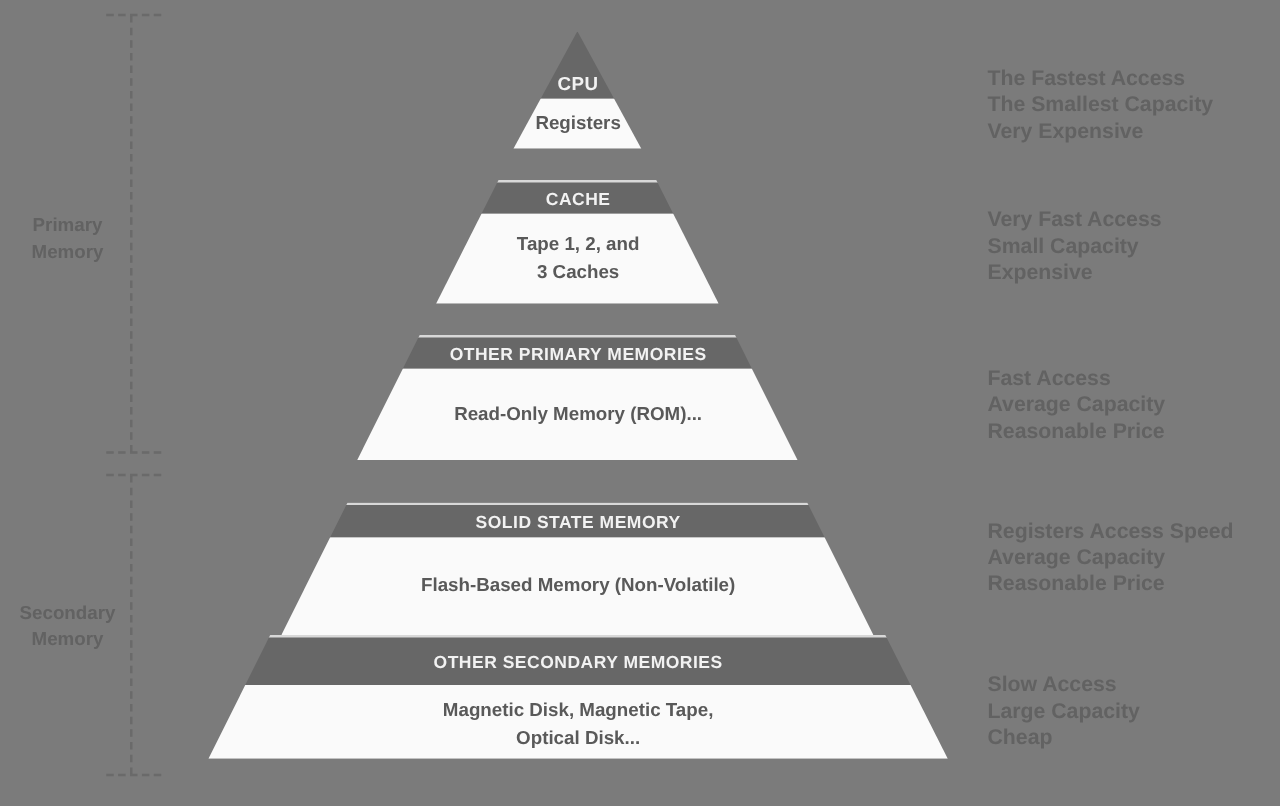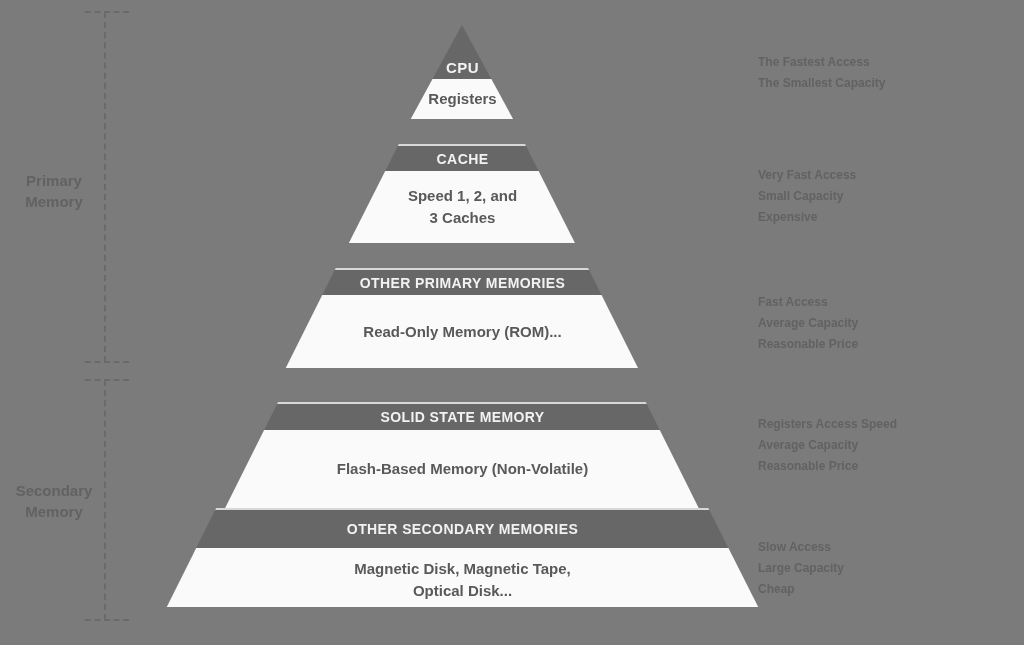--- a/index.html
+++ b/index.html
@@ -38,22 +38,22 @@
   .l3 .band{height:27px;}
   .l3 .body{height:73px;}
   .l4{top:402px; height:106px; clip-path:polygon(19.0% 0%,80.8% 0%,89.7% 100%,10.1% 100%);}
   .l4 .band{height:28px;}
   .l4 .body{height:78px;}
   .l5{top:508px; height:99px; clip-path:polygon(8.6% 0%,91.3% 0%,99.7% 100%,0.3% 100%);}
   .l5 .band{height:40px;}
   .l5 .body{height:64px;}
   
   .note{
-    position:absolute; left:758px; width:230px;
-    color:var(--side-text); font-weight:bold; font-size:12px; line-height:21px;
+    position:absolute; left:790px; width:230px;
+    color:var(--side-text); font-weight:bold; font-size:17px; line-height:21px;
   }
   .n1{top:52px;} .n2{top:165px;} .n3{top:292px;} .n4{top:414px;} .n5{top:537px;}
   
   .side-label{
     position:absolute; left:4px; width:100px; text-align:center;
     color:var(--side-text); font-weight:bold; font-size:15px; line-height:21px;
   }
   .lab-primary{top:170px;}
   .lab-secondary{top:480px;}
   .vdash{position:absolute; left:104px; width:0; border-left:2px dashed var(--dash);}
@@ -93,21 +93,21 @@
       <div class="body">
         <div>Registers</div>
       </div>
     </div>
 
     <div class="lvl l2">
       <div class="band">
         <span>CACHE</span>
       </div>
       <div class="body">
-        <div>Speed 1, 2, and</div>
+        <div>Tape 1, 2, and</div>
         <div>3 Caches</div>
       </div>
     </div>
 
     <div class="lvl l3">
       <div class="band">
         <span>OTHER PRIMARY MEMORIES</span>
       </div>
       <div class="body">
         <div>Read-Only Memory (ROM)...</div>
@@ -131,20 +131,21 @@
         <div>Magnetic Disk, Magnetic Tape,</div>
         <div>Optical Disk...</div>
       </div>
     </div>
 
   </div>
 
   <div class="note n1">
     <div>The Fastest Access</div>
     <div>The Smallest Capacity</div>
+    <div>Very Expensive</div>
   </div>
   <div class="note n2">
     <div>Very Fast Access</div>
     <div>Small Capacity</div>
     <div>Expensive</div>
   </div>
   <div class="note n3">
     <div>Fast Access</div>
     <div>Average Capacity</div>
     <div>Reasonable Price</div>

